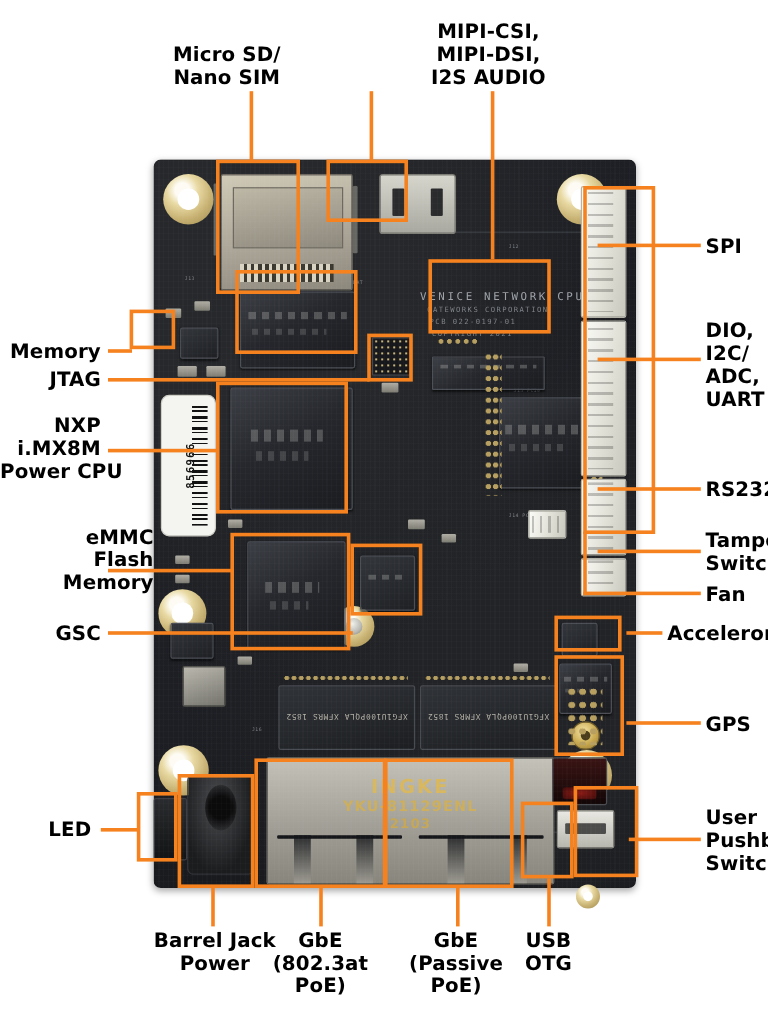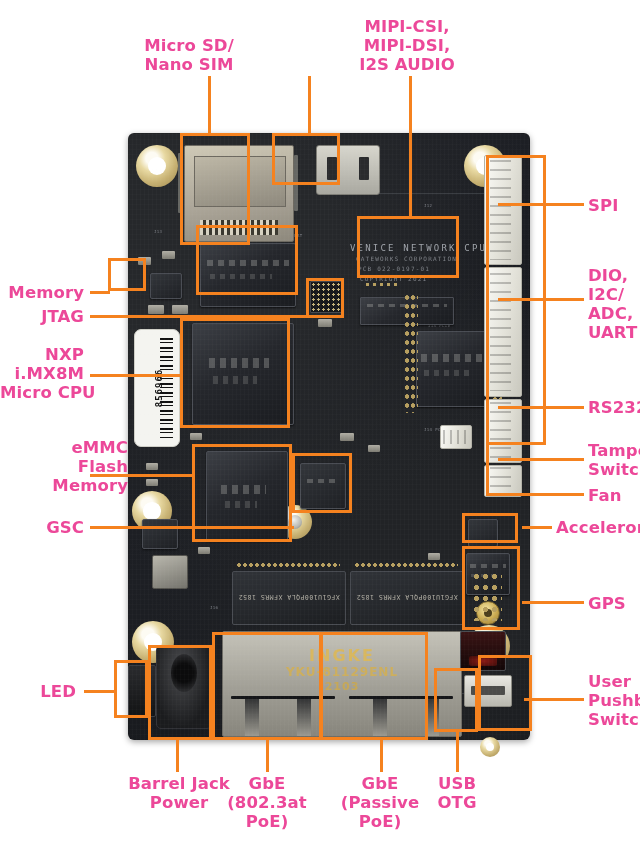--- a/index.html
+++ b/index.html
@@ -97,21 +97,21 @@
   .dots{position:absolute;background-image:radial-gradient(circle,#b79f5f 0 38%,rgba(0,0,0,0) 39%);
         background-size:7px 7px;}
   .trace{position:absolute;background:rgba(120,125,132,.30);}
 
   
   .ann{position:absolute;left:0;top:0;width:640px;height:853px;pointer-events:none;}
   .box{position:absolute;border:3px solid #F5821F;box-sizing:border-box;}
   .ln{position:absolute;background:#F5821F;}
   .lnh{height:3px;}
   .lnv{width:3px;}
-  .lbl{position:absolute;color:#ec4899;font-weight:bold;font-size:16.5px;line-height:19px;
+  .lbl{position:absolute;color:#000000;font-weight:bold;font-size:16.5px;line-height:19px;
        letter-spacing:.1px;white-space:pre;font-family:"DejaVu Sans", sans-serif;}
   .lbl.r{text-align:right;}
   .lbl.c{text-align:center;}
   .lbl.l{text-align:left;}
 </style>
 </head>
 <body>
 
 <div id="stage">
 
@@ -348,21 +348,21 @@
     <div class="ln lnh" style="left:90px;top:291px;width:20px;"></div>
     <div class="box" style="left:108px;top:258px;width:38px;height:33px;"></div>
     <div class="box" style="left:196px;top:225px;width:102px;height:70px;"></div>
 
     <div class="lbl r" style="left:0px;top:307px;width:84px;">JTAG</div>
     <div class="ln lnh" style="left:90px;top:315px;width:218px;"></div>
     <div class="box" style="left:306px;top:278px;width:38px;height:40px;"></div>
 
     <div class="lbl r" style="left:0px;top:345px;width:84px;">NXP
 i.MX8M
-Micro CPU</div>
+Power CPU</div>
     <div class="ln lnh" style="left:90px;top:374px;width:92px;"></div>
     <div class="box" style="left:180px;top:318px;width:110px;height:110px;"></div>
 
     <div class="lbl r" style="left:0px;top:438px;width:84px;margin-left:44px;">eMMC
 Flash
 Memory</div>
     <div class="ln lnh" style="left:90px;top:474px;width:104px;"></div>
     <div class="box" style="left:192px;top:444px;width:100px;height:98px;"></div>
 
     <div class="lbl r" style="left:0px;top:518px;width:84px;">GSC</div>

